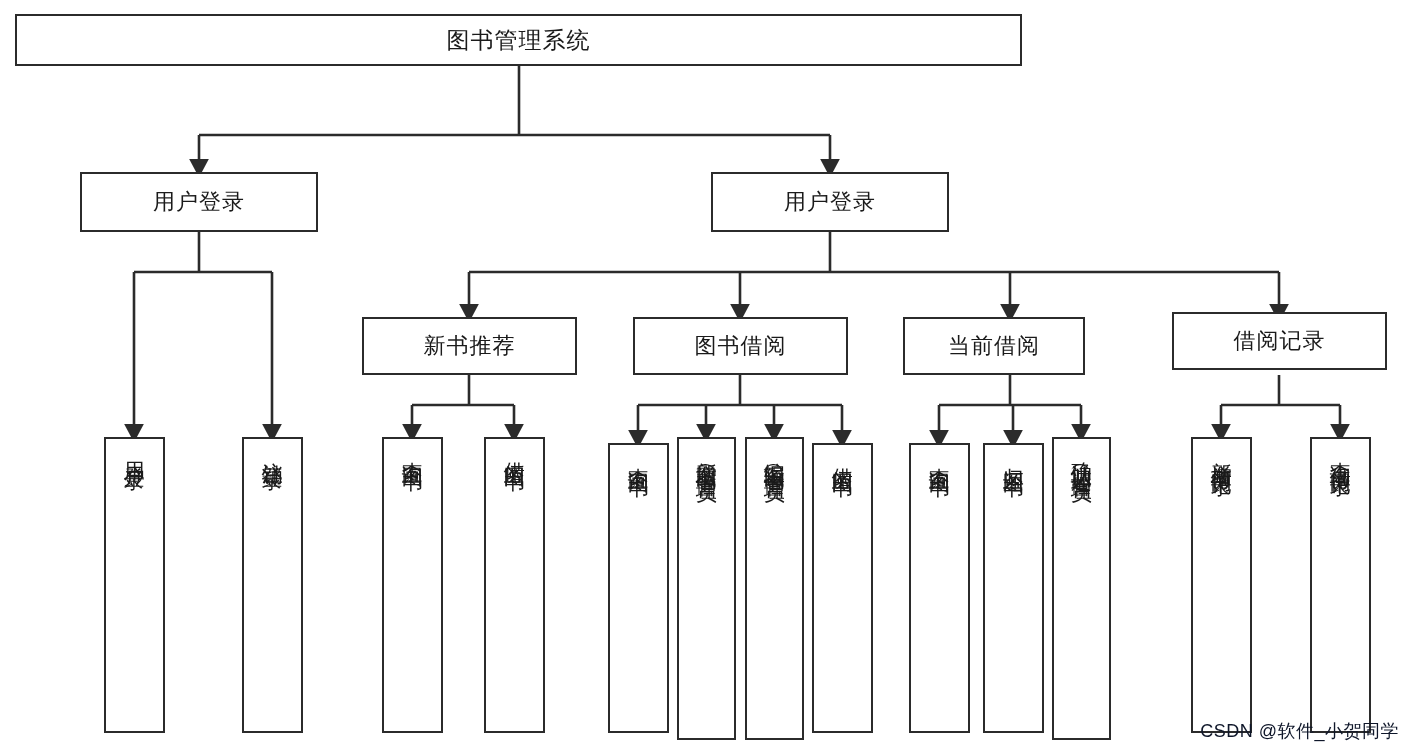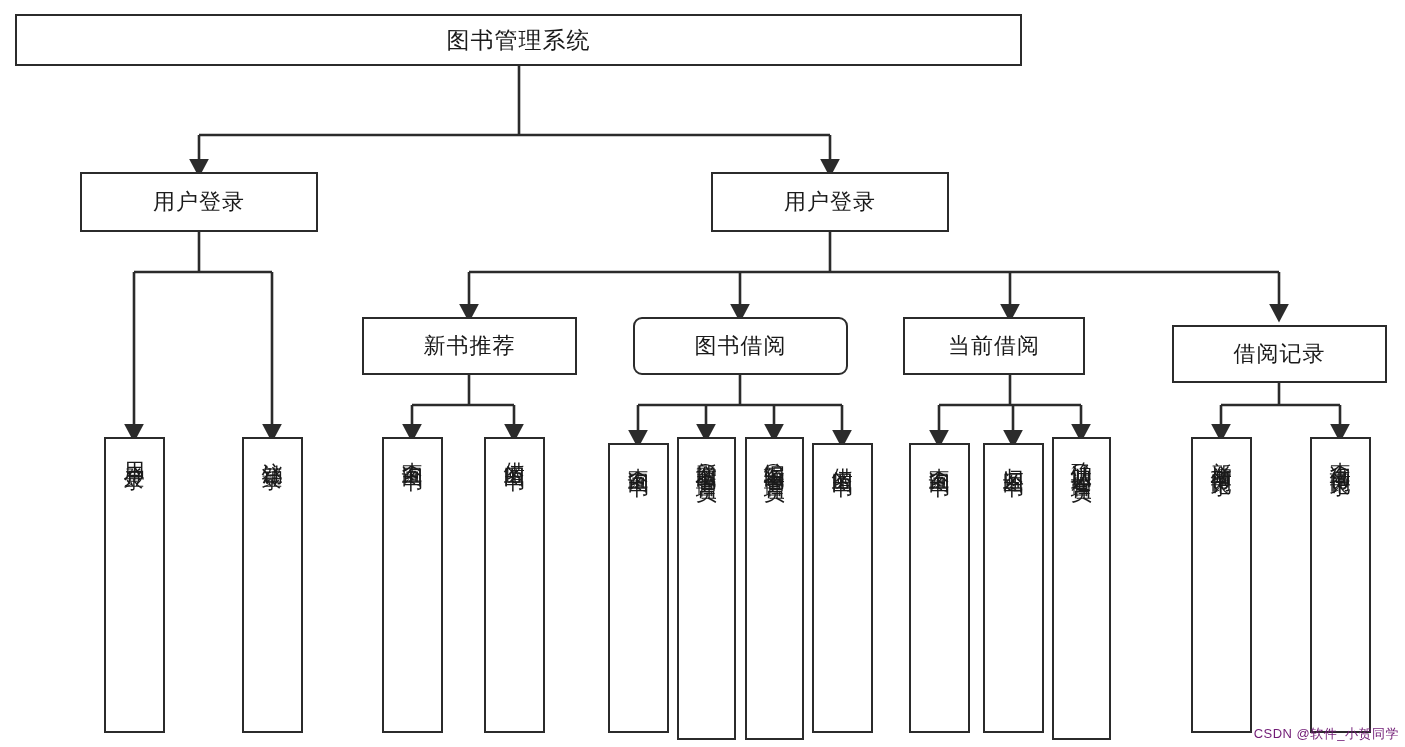--- a/index.html
+++ b/index.html
@@ -8,21 +8,21 @@
   #stage{position:relative;width:1405px;height:747px;}
   svg#wires{position:absolute;left:0;top:0;width:1405px;height:747px;}
   .node{position:absolute;box-sizing:border-box;background:#ffffff;
         border:2px solid #2b2b2b;display:flex;align-items:center;justify-content:center;}
   .node .lbl{display:block;text-align:center;white-space:nowrap;}
   .node.h .lbl{font-size:22px;line-height:1.1;letter-spacing:1px;}
   .node.root .lbl{font-size:23px;letter-spacing:1px;}
   .node.v{align-items:flex-start;padding-top:6px;}
   .node.v .lbl{writing-mode:vertical-rl;text-orientation:upright;
         font-size:21px;line-height:1.22;letter-spacing:3px;white-space:nowrap;}
-  .watermark{position:absolute;right:6px;bottom:4px;font-size:13px;color:#701a75;
+  .watermark{position:absolute;right:6px;bottom:4px;font-size:18px;color:#0f172a;
         letter-spacing:0.5px;white-space:nowrap;}
 </style>
 </head>
 <body>
 
 <div id="stage">
 
   <svg id="wires" viewBox="0 0 1405 747" xmlns="http://www.w3.org/2000/svg">
     <defs>
       <marker id="ah" markerWidth="9" markerHeight="9" refX="1.2" refY="4.2" orient="auto" markerUnits="strokeWidth">
@@ -80,27 +80,27 @@
   <div class="node h" style="left:80px;top:172px;width:238px;height:60px;">
     <span class="lbl">用户登录</span>
   </div>
   <div class="node h" style="left:711px;top:172px;width:238px;height:60px;">
     <span class="lbl">用户登录</span>
   </div>
 
   <div class="node h" style="left:362px;top:317px;width:215px;height:58px;">
     <span class="lbl">新书推荐</span>
   </div>
-  <div class="node h" style="left:633px;top:317px;width:215px;height:58px;border-radius:9px;">
+  <div class="node h" style="left:633px;top:317px;width:215px;height:58px;">
     <span class="lbl">图书借阅</span>
   </div>
   <div class="node h" style="left:903px;top:317px;width:182px;height:58px;">
     <span class="lbl">当前借阅</span>
   </div>
-  <div class="node h" style="left:1172px;top:325px;width:215px;height:58px;">
+  <div class="node h" style="left:1172px;top:312px;width:215px;height:58px;">
     <span class="lbl">借阅记录</span>
   </div>
 
   <div class="node v" style="left:104px;top:437px;width:61px;height:296px;">
     <span class="lbl">用户登录</span>
   </div>
   <div class="node v" style="left:242px;top:437px;width:61px;height:296px;">
     <span class="lbl">注销登录</span>
   </div>
 

